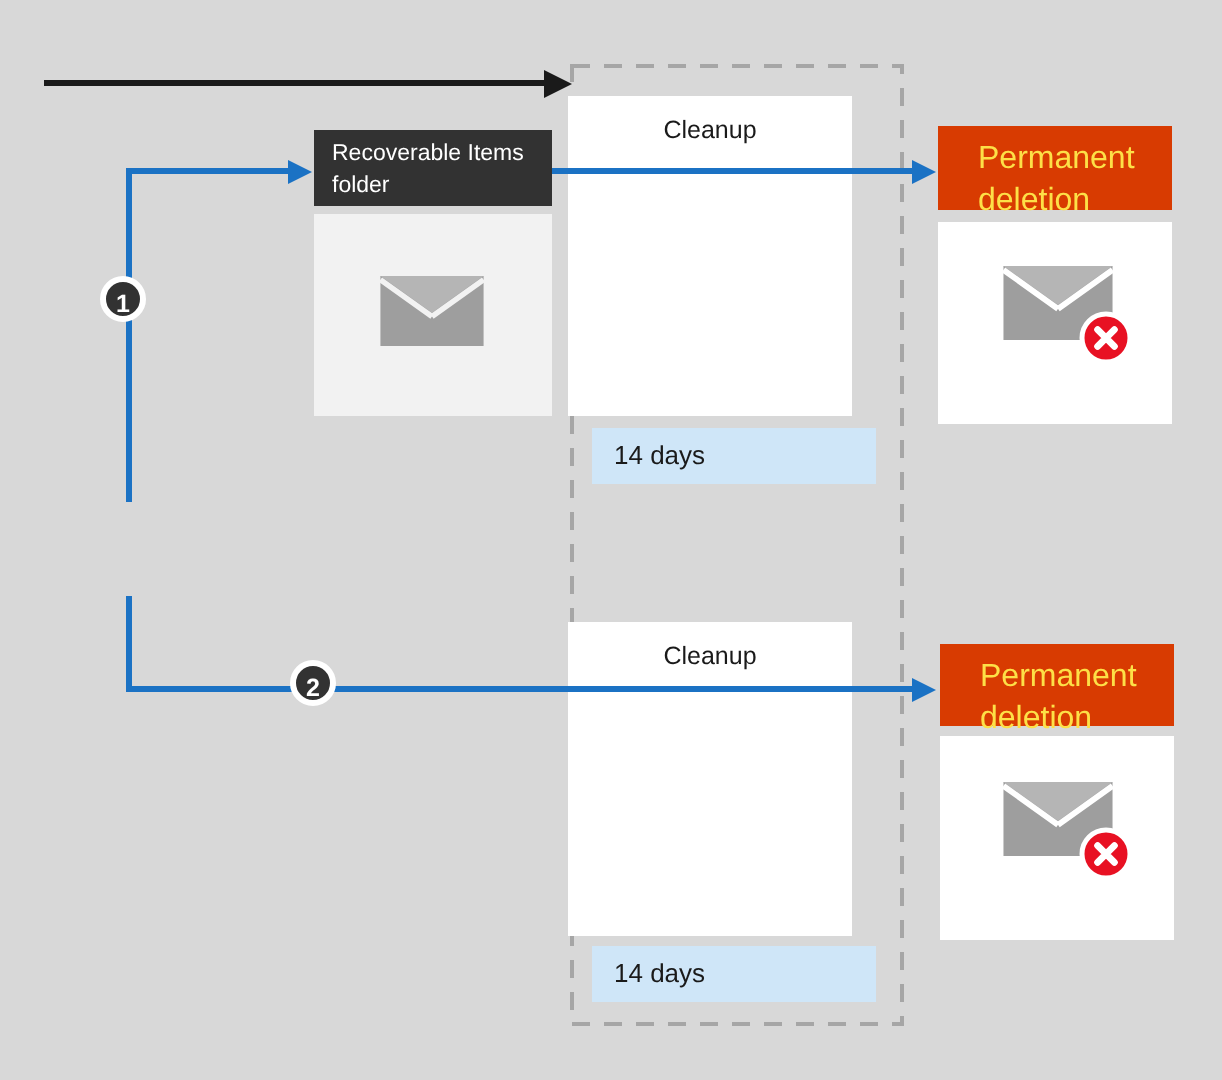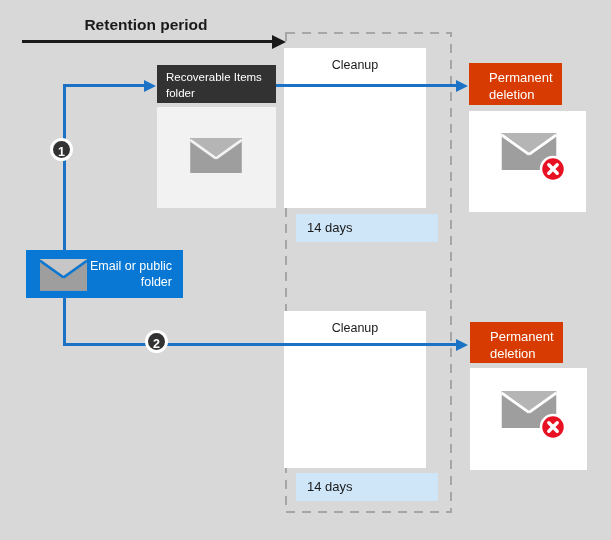--- a/index.html
+++ b/index.html
@@ -37,21 +37,21 @@
            text-align:center;font-size:12.5px;color:var(--ink);padding-top:10px;}
   .cleanup.top{top:48px;height:160px;} .cleanup.bottom{top:311px;height:157px;}
   .days-bar{left:296px;width:142px;height:28px;background:var(--light-blue);z-index:2;
             font-size:13px;font-weight:normal;color:var(--ink);line-height:28px;padding-left:11px;}
   .days-bar.top{top:214px;} .days-bar.bottom{top:473px;}
 
   .dark-box{left:157px;top:65px;width:119px;height:38px;background:var(--dark);
             color:#fff;font-size:11.5px;line-height:1.35;padding:5px 6px 0 9px;}
   .folder-panel{left:157px;top:107px;width:119px;height:101px;background:var(--panel-light);}
 
-  .perm-box{width:93px;background:var(--orange);color:#ffffff;font-size:13px;
+  .perm-box{width:117px;background:var(--orange);color:#fde047;font-size:16px;
             line-height:1.3;padding:7px 0 0 20px;}
   .perm-box.top{left:469px;top:63px;height:42px;} .perm-box.bottom{left:470px;top:322px;height:41px;}
   .white-panel{width:117px;background:#fff;}
   .white-panel.top{left:469px;top:111px;height:101px;} .white-panel.bottom{left:470px;top:368px;height:102px;}
 
   .email-box{left:26px;top:250px;width:157px;height:48px;background:var(--box-blue);
              display:flex;align-items:center;justify-content:flex-end;padding-right:11px;}
   .email-label{width:84px;text-align:right;color:#fff;font-size:12.5px;line-height:1.3;}
 
   .num-circle{position:absolute;width:23px;height:23px;border:3px solid #fff;border-radius:50%;
@@ -64,21 +64,20 @@
   .on-light .env-gap{stroke:var(--panel-light);}
   .on-blue .env-gap{stroke:var(--box-blue);} .on-blue .env-flap{fill:var(--env-flap-blue);}
   .badge-circle{fill:var(--red);stroke:#fff;stroke-width:2.5;}
   .badge-x{stroke:#fff;stroke-width:3.4;stroke-linecap:round;fill:none;}
 </style>
 </head>
 <body>
 
 <div class="canvas">
 
-  <div class="title">Retention period</div>
   <div class="tl-line"></div>
   <div class="tl-head"></div>
 
   <svg class="dashed-box" width="167" height="481">
     <rect x="1" y="1" width="165" height="479" fill="none" stroke="#a6a6a6" stroke-width="2" stroke-dasharray="9 7"></rect>
   </svg>
 
   <div class="v-line" style="left:63px;top:84px;height:167px;"></div>
   <div class="h-line" style="left:63px;top:84px;width:81px;"></div>
   <div class="arrow-blue" style="left:144px;top:79.5px;"></div>
@@ -126,25 +125,17 @@
       <rect class="env-body" x="0" y="0" width="56" height="38"></rect>
       <path class="env-flap" d="M0 0 H56 L28 20 Z"></path>
       <path class="env-gap" d="M0 2 L28 22 M56 2 L28 22"></path>
     </svg>
     <svg style="left:68px;top:44px;" width="30" height="30" viewBox="0 0 30 30">
       <circle class="badge-circle" cx="15" cy="15" r="12"></circle>
       <path class="badge-x" d="M10.8 10.8 L19.2 19.2 M19.2 10.8 L10.8 19.2"></path>
     </svg>
   </div>
 
-  <div class="node email-box on-blue">
-    <svg style="left:14px;top:9px;" width="47" height="32" viewBox="0 0 56 38">
-      <rect class="env-body" x="0" y="0" width="56" height="38"></rect>
-      <path class="env-flap" d="M0 0 H56 L28 20 Z"></path>
-      <path class="env-gap" d="M0 2 L28 22 M56 2 L28 22"></path>
-    </svg>
-    <div class="email-label">Email or public folder</div>
-  </div>
 
   <div class="num-circle" style="left:50px;top:138px;">1</div>
   <div class="num-circle" style="left:145px;top:330px;">2</div>
 
 </div>
 
 </body></html>

